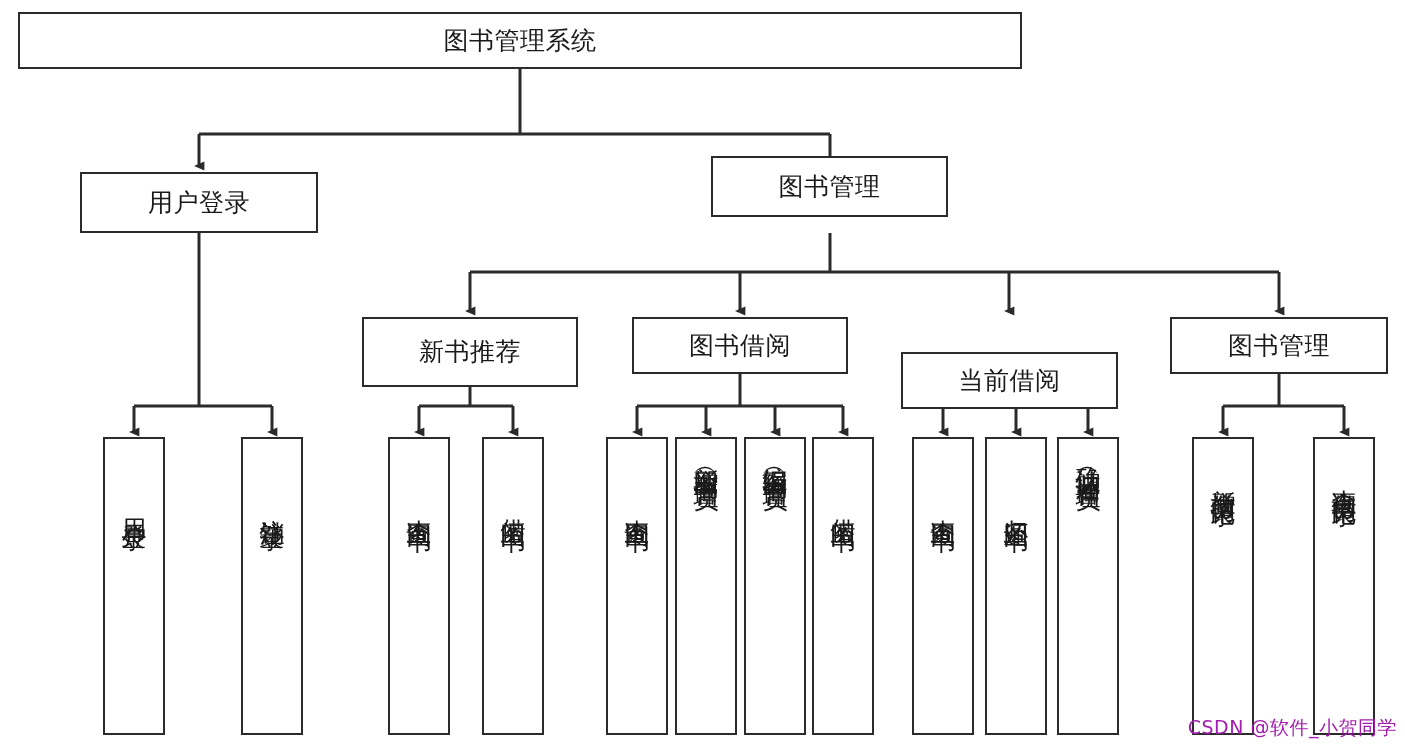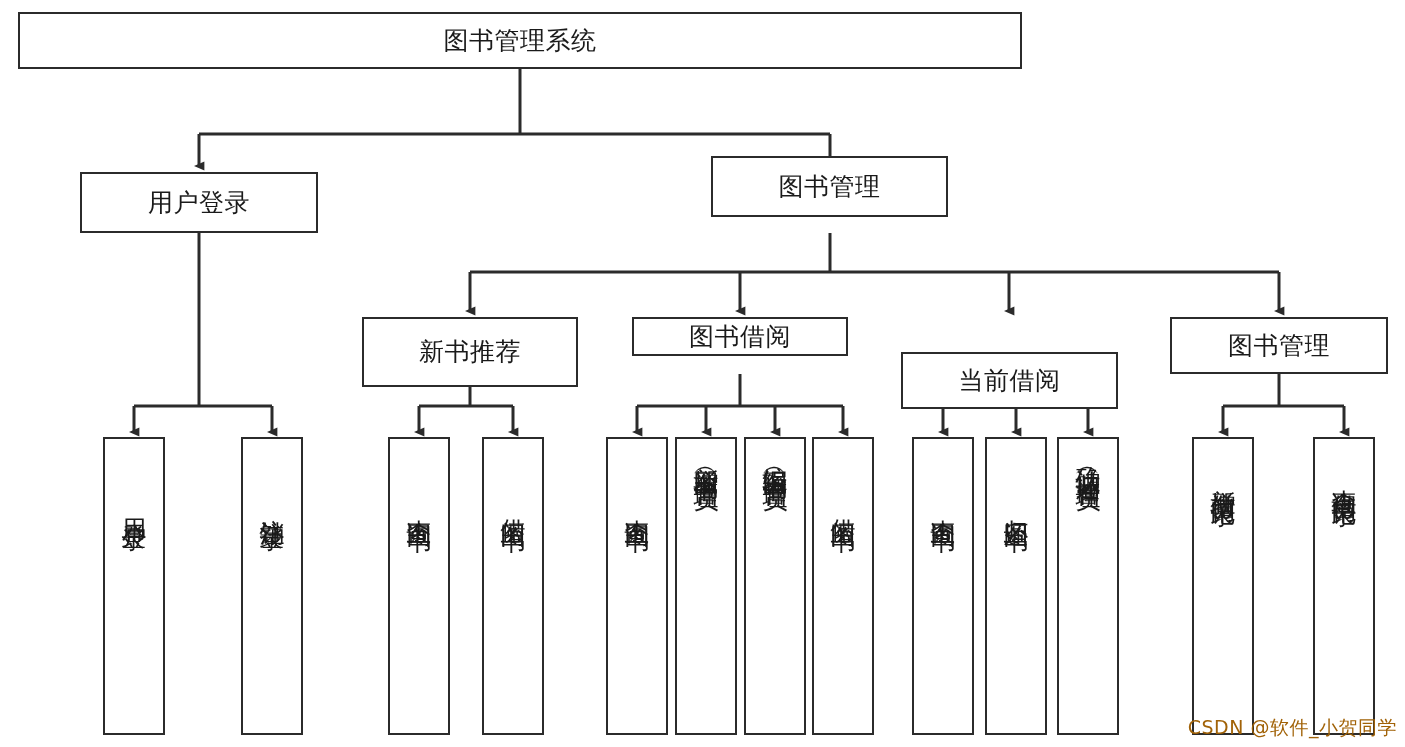--- a/index.html
+++ b/index.html
@@ -57,21 +57,21 @@
     font-size: 25px;
     letter-spacing: 3px;
     line-height: 1;
   }
   .node.root .label { font-size: 25px; text-align: right; }
   #watermark {
     position: absolute;
     right: 8px;
     bottom: 6px;
     font-size: 19px;
-    color: #a16207;
+    color: #a21caf;
     letter-spacing: 0.5px;
     white-space: nowrap;
     font-family: "DejaVu Sans", "Liberation Sans", sans-serif;
   }
 </style>
 </head>
 <body>
 
 <div id="diagram">
 
@@ -144,21 +144,21 @@
   <div class="node horizontal" style="left:80px; top:172px; width:238px; height:61px;">
     <span class="label">用户登录</span>
   </div>
   <div class="node horizontal" style="left:711px; top:156px; width:237px; height:61px;">
     <span class="label">图书管理</span>
   </div>
 
   <div class="node horizontal" style="left:362px; top:317px; width:216px; height:70px;">
     <span class="label">新书推荐</span>
   </div>
-  <div class="node horizontal" style="left:632px; top:317px; width:216px; height:39px;">
+  <div class="node horizontal" style="left:632px; top:317px; width:216px; height:57px;">
     <span class="label">图书借阅</span>
   </div>
   <div class="node horizontal" style="left:901px; top:317px; width:217px; height:57px;margin-top:35px;">
     <span class="label">当前借阅</span>
   </div>
   <div class="node horizontal" style="left:1170px; top:317px; width:218px; height:57px;">
     <span class="label">图书管理</span>
   </div>
 
   <div class="node vertical" style="left:103px; top:437px; width:62px; height:298px; padding-top:60px;">

